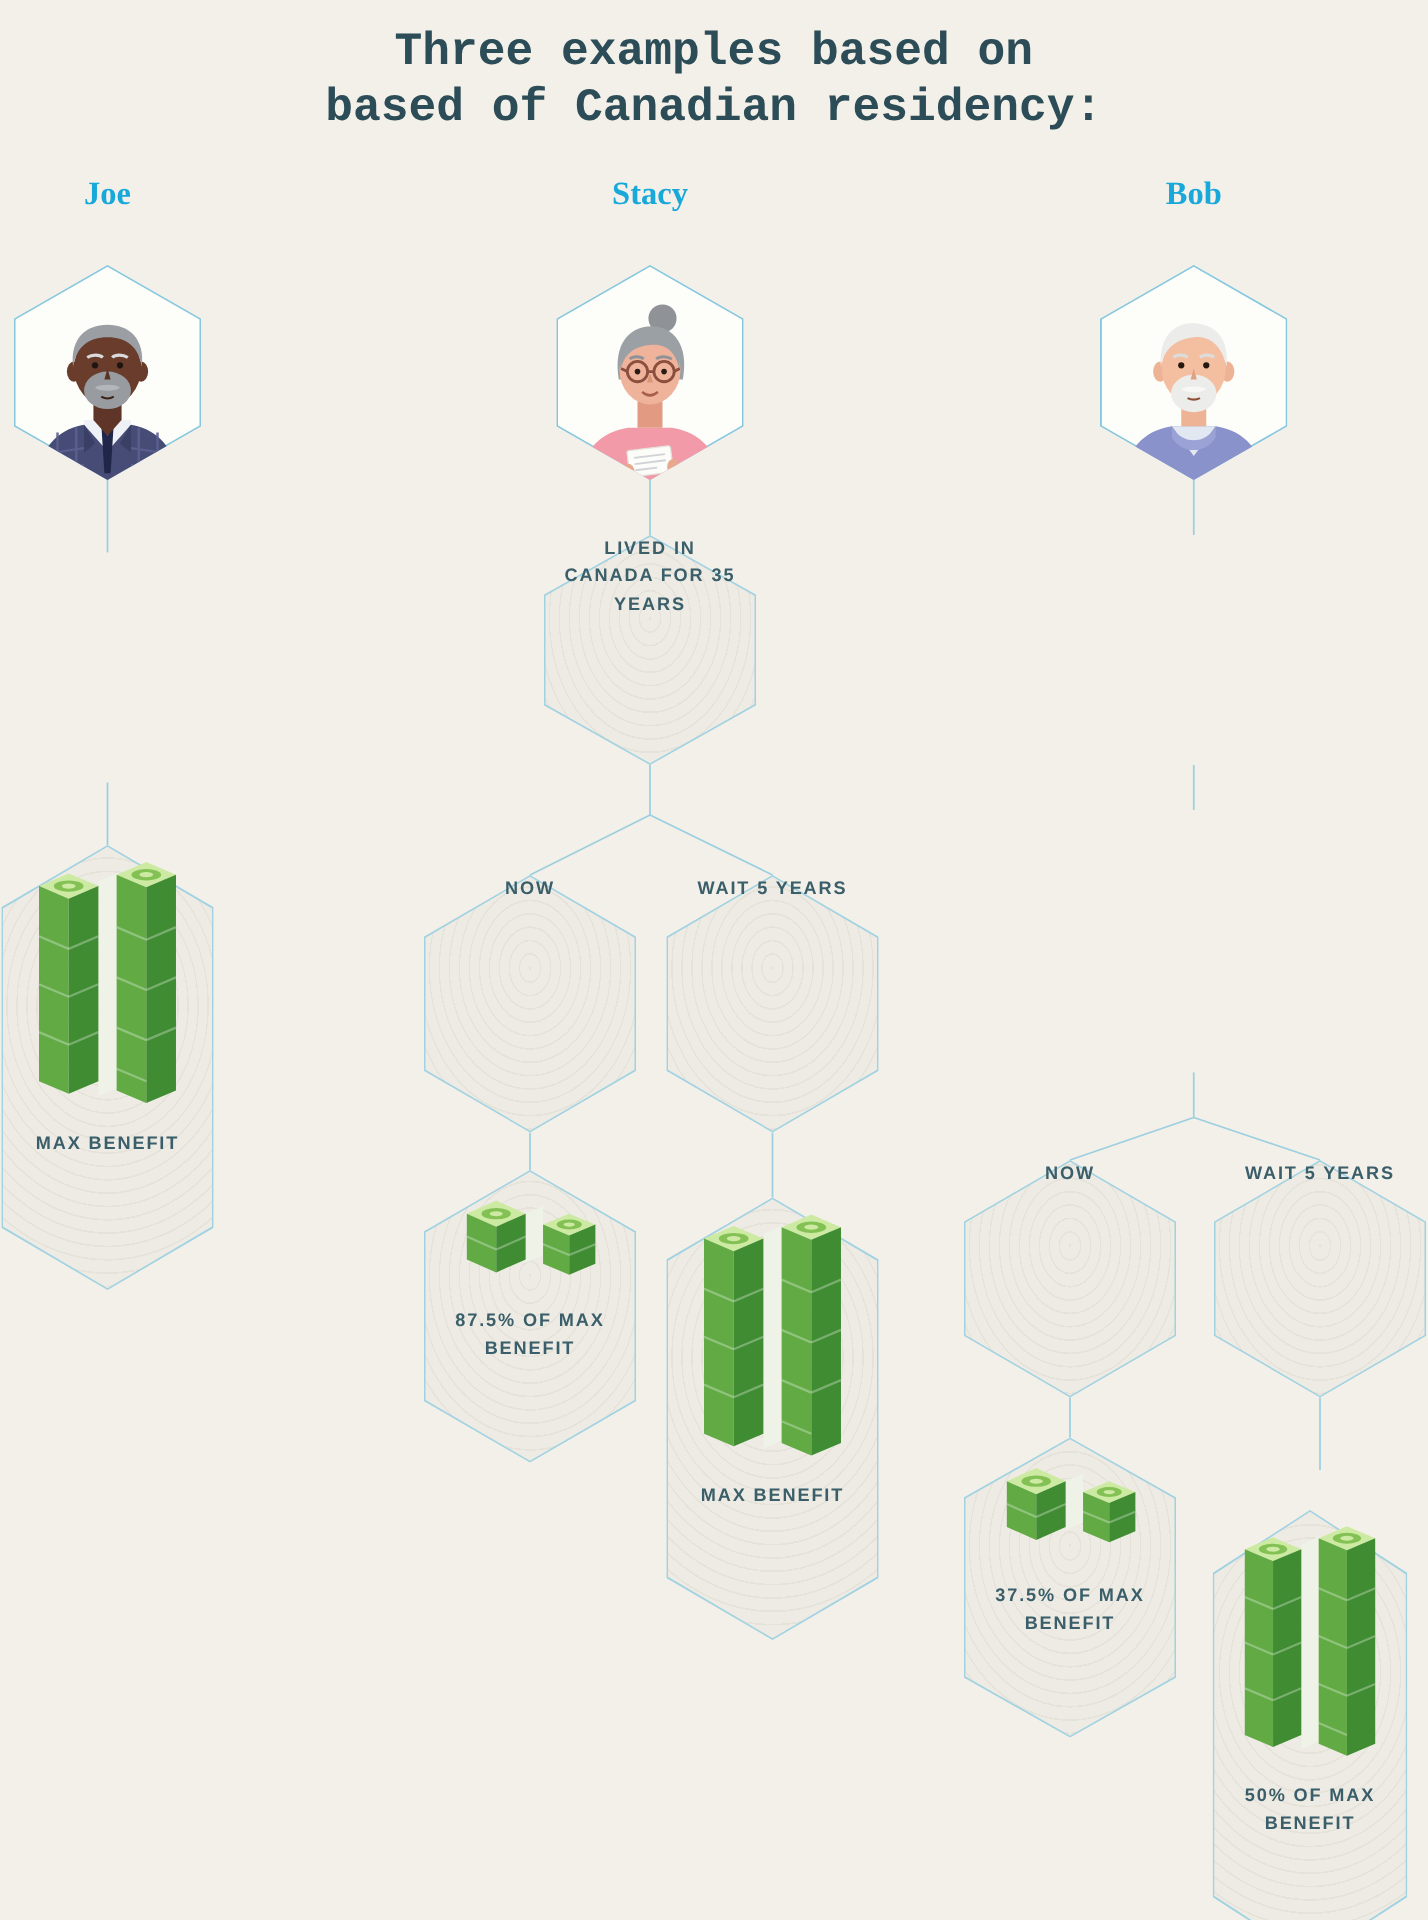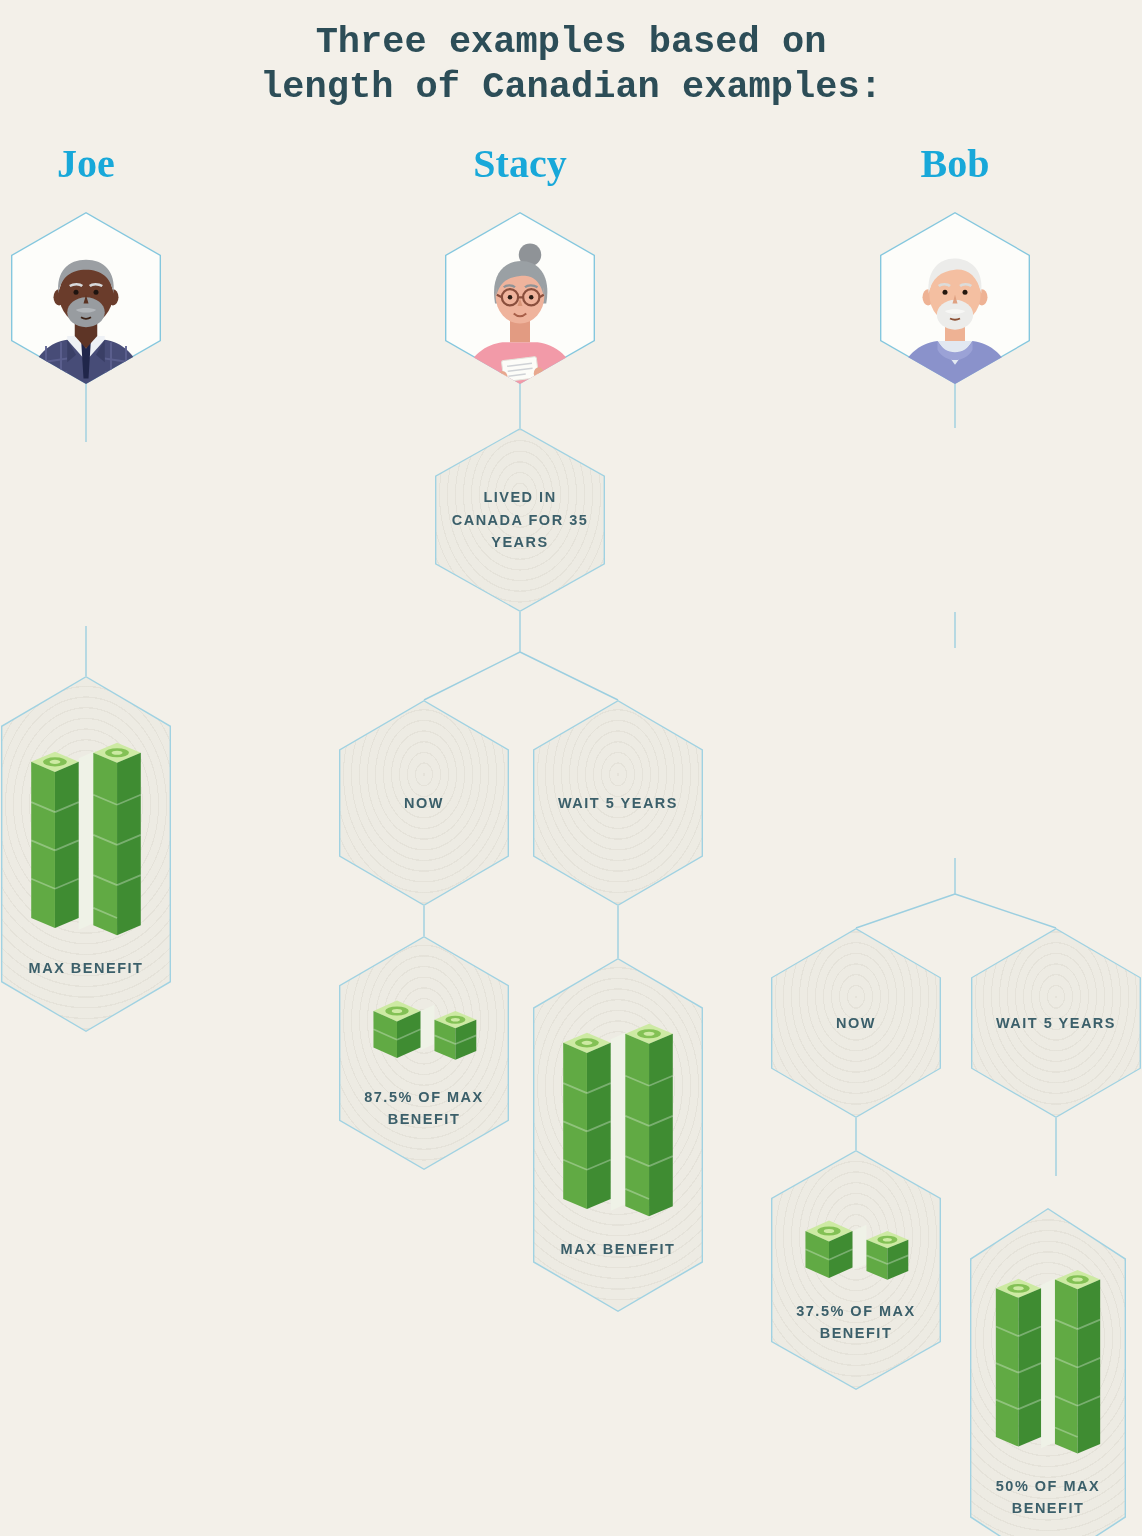--- a/index.html
+++ b/index.html
@@ -14,21 +14,21 @@
   .title {
     position:absolute; top:20px; left:0; width:100%;
     text-align:center;
     font-family:Liberation Mono, monospace;
     font-weight:700; font-size:37px; line-height:1.22;
     color:#2c4d57;
   }
   .col-name {
     position:absolute; top:140px; transform:translateX(-50%);
     font-family:"Liberation Serif","DejaVu Serif",serif;
-    font-weight:700; font-size:40px; color:#18a8d9;
+    font-weight:700; font-size:26px; color:#18a8d9;
     text-align:center; white-space:nowrap;
   }
 
   .connectors { position:absolute; left:0; top:0; z-index:0; }
 
   .hex { position:absolute; z-index:1; }
   .hex .hb, .hex .hf, .hex .hc.clip {
     clip-path: polygon(50% 0%, 100% var(--v,25%), 100% calc(100% - var(--v,25%)),
                        50% 100%, 0% calc(100% - var(--v,25%)), 0% var(--v,25%));
   }
@@ -36,21 +36,21 @@
   .hex .hf {
     position:absolute; inset:1.4px;
     background-color:#edebe3;
     background-image: repeating-radial-gradient(ellipse 420px 560px at 50% 36%,
       rgba(120,110,90,0.07) 0px, rgba(120,110,90,0.07) 1px, rgba(0,0,0,0) 1px, rgba(0,0,0,0) 8px);
   }
   .hex .hb.av { background:#84c7de; }
   .hex .hf.white { background:#fdfdfa; background-image:none; }
   .hex .hc {
     position:absolute; inset:0; z-index:2;
-    display:flex; flex-direction:column; align-items:center; justify-content:center;
+    display:flex; flex-direction:column; align-items:center; 
     text-align:center; gap:18px;
   }
   .hex-label {
     width:82%;
     font-size:14.5px; font-weight:700; letter-spacing:1.5px; line-height:1.55;
     color:#3b5f6a;
   }
   .avatar { position:absolute; bottom:-2px; left:50%; transform:translateX(-50%); }
   .money { display:block; }
 </style>
@@ -111,21 +111,21 @@
       <path d="M955,384 V428"></path>
       <path d="M955,612 V648"></path>
       <path d="M955,858 V894 M955,894 L856,928 M955,894 L1056,928"></path>
       <path d="M856,1118 V1150"></path>
       <path d="M1056,1118 V1176"></path>
     </g>
   </svg>
 
   <div class="title">
     <div>Three examples based on</div>
-    <div>length of Canadian examples:</div>
+    <div>based of Canadian residency:</div>
   </div>
 
   <div class="col-name" style="left:86px">Joe</div>
   <div class="col-name" style="left:520px">Stacy</div>
   <div class="col-name" style="left:955px">Bob</div>
 
   <div class="hex" style="left:11px;top:212px;width:150px;height:172px;--v:25%">
     <div class="hb av"></div>
     <div class="hf white"></div>
     <div class="hc clip">
@@ -283,21 +283,21 @@
     <div class="hb"></div>
     <div class="hf"></div>
     <div class="hc">
       <div class="hex-label">WAIT 5 YEARS</div>
     </div>
   </div>
 
   <div class="hex" style="left:771px;top:1150px;width:170px;height:240px;--v:20%">
     <div class="hb"></div>
     <div class="hf"></div>
-    <div class="hc" style="gap:8px">
+    <div class="hc" style="gap:20px">
       <svg class="money" width="122" height="96" viewBox="0 0 140 110">
           <use href="#money-small"></use>
         </svg>
       <div class="hex-label">37.5% OF MAX BENEFIT</div>
     </div>
   </div>
 
   <div class="hex" style="left:970px;top:1208px;width:156px;height:360px;--v:14%">
     <div class="hb"></div>
     <div class="hf"></div>

